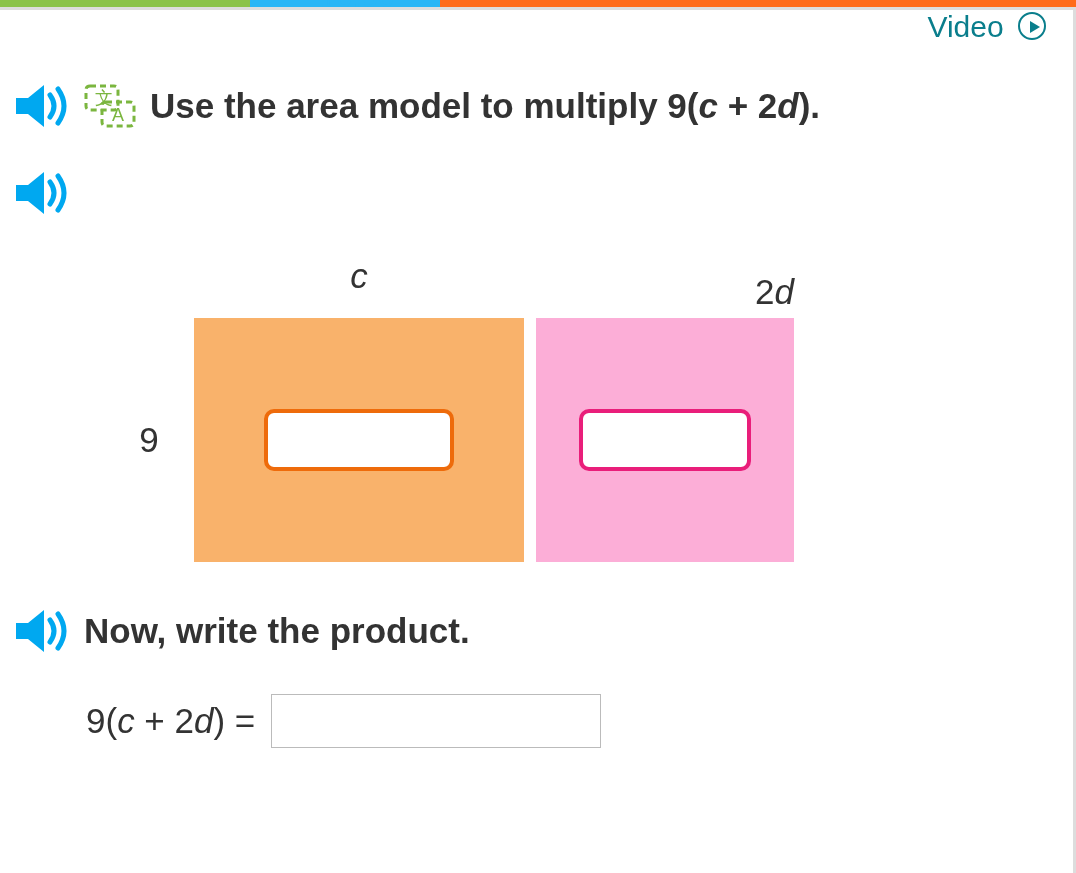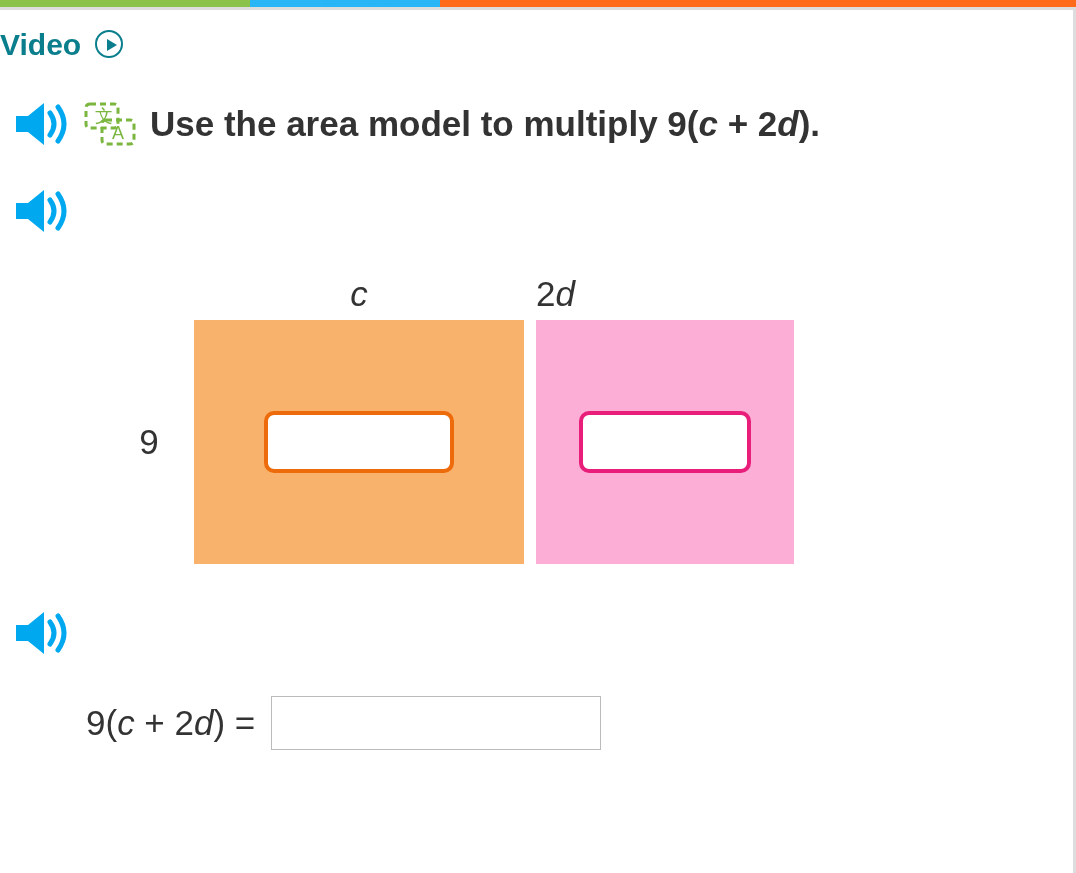--- a/index.html
+++ b/index.html
@@ -23,22 +23,22 @@
   .timer-clip {
     position: absolute;
     top: -18px;
     left: 320px;
     font-size: 28px;
     color: #29b6f6;
     font-weight: 400;
     letter-spacing: 1px;
   }
   .video-link {
-    padding: 18px 30px 0 0;
-    font-weight: bold;
+    text-align: right;
+    padding: 0 30px 0 0;
   }
   .video-link a {
     color: #0a7e8c;
     font-size: 30px;
     text-decoration: none;
     cursor: pointer;
   }
   .video-link .circ {
     display: inline-block;
     width: 28px; height: 28px;
@@ -86,21 +86,21 @@
   }
   .col-labels {
     display: flex;
     font-size: 35px;
     color: #333;
     font-style: italic;
   }
   .col-labels .spacer-left { width: 90px; }
   .col-labels .lab1 { width: 330px; text-align: center; }
   .col-labels .lab-gap { width: 12px; }
-  .col-labels .lab2 { width: 258px; text-align: left; }
+  .col-labels .lab2 { width: 258px; text-align: right; margin-top: 16px; }
   .model-row {
     display: flex;
     align-items: center;
     margin-top: 6px;
   }
   .row-label {
     width: 90px;
     font-size: 35px;
     color: #333;
     text-align: center;
@@ -219,20 +219,21 @@
   </div>
 
   <div class="line" style="margin-top:46px;">
     <span class="speaker">
       <svg width="56" height="46" viewBox="0 0 56 46">
         <path d="M2 15 H14 L30 2 V44 L14 31 H2 Z" fill="#00a8f0"></path>
         <path d="M36 12 Q44 23 36 34" stroke="#00a8f0" stroke-width="5" fill="none" stroke-linecap="round"></path>
         <path d="M44 6 Q56 23 44 40" stroke="#00a8f0" stroke-width="5" fill="none" stroke-linecap="round"></path>
       </svg>
     </span>
+    <span class="qtext">Now, write the product.</span>
   </div>
 
   <div class="final-row">
     <span>
       <span>9(</span><span class="it">c</span><span> + 2</span><span class="it">d</span><span>) =</span>
     </span>
     <input class="final-input" type="text" style="">
   </div>
 
 </div>

